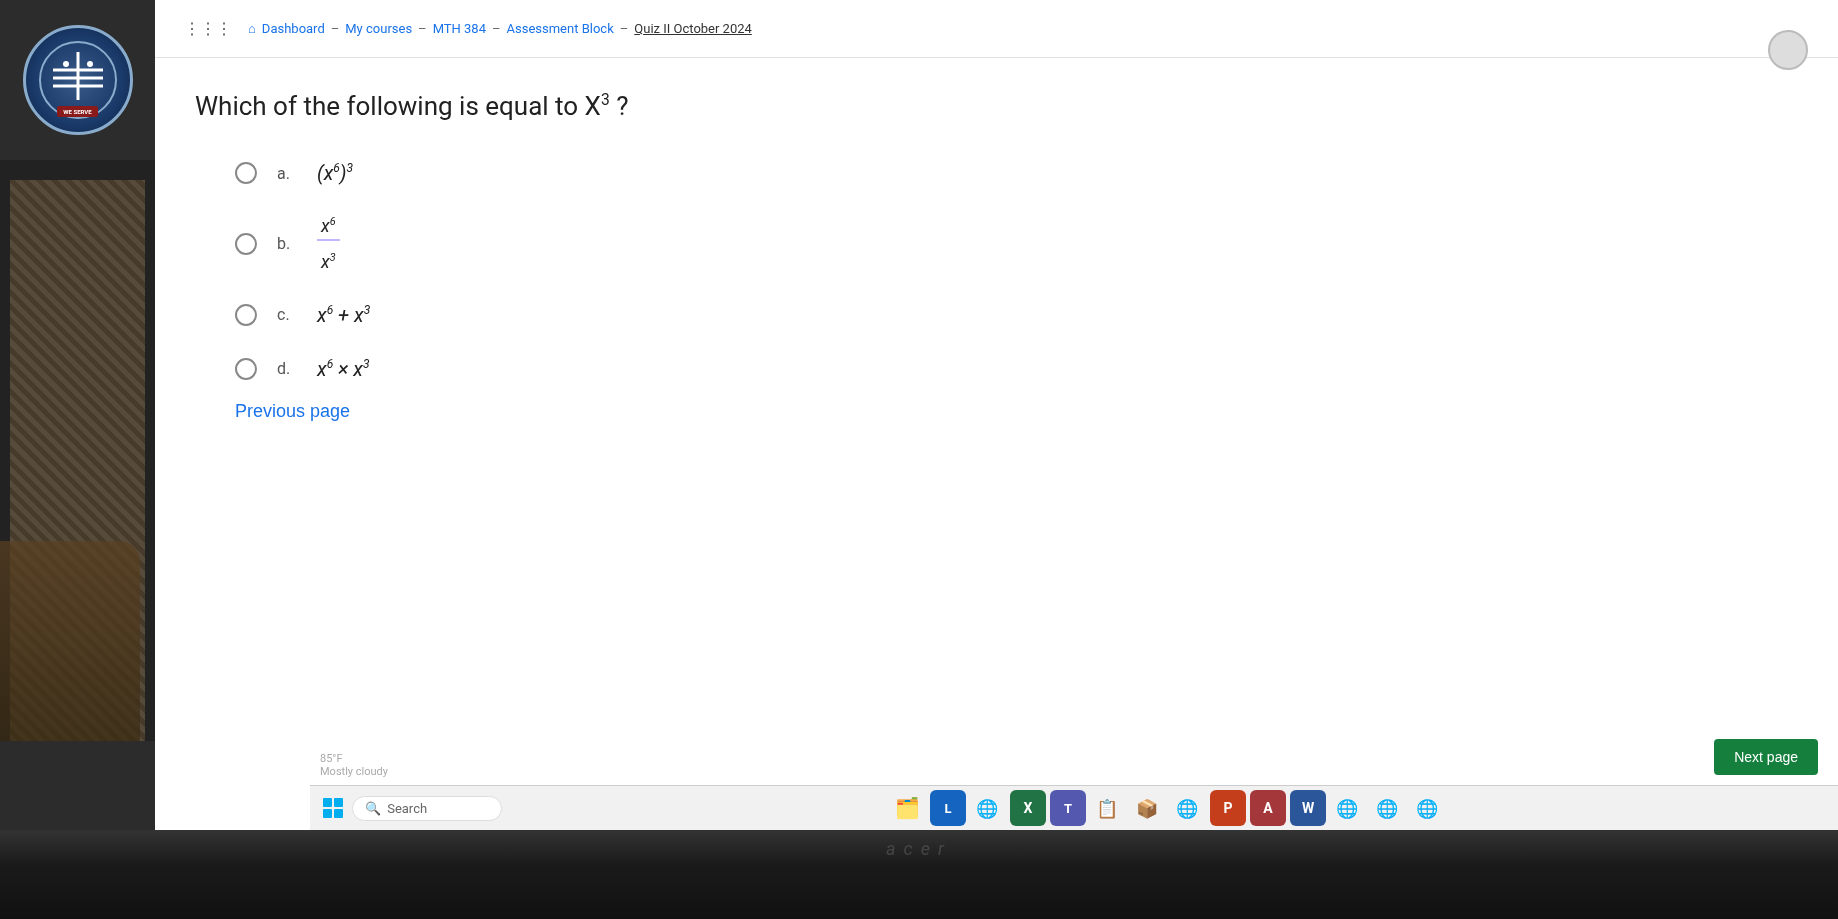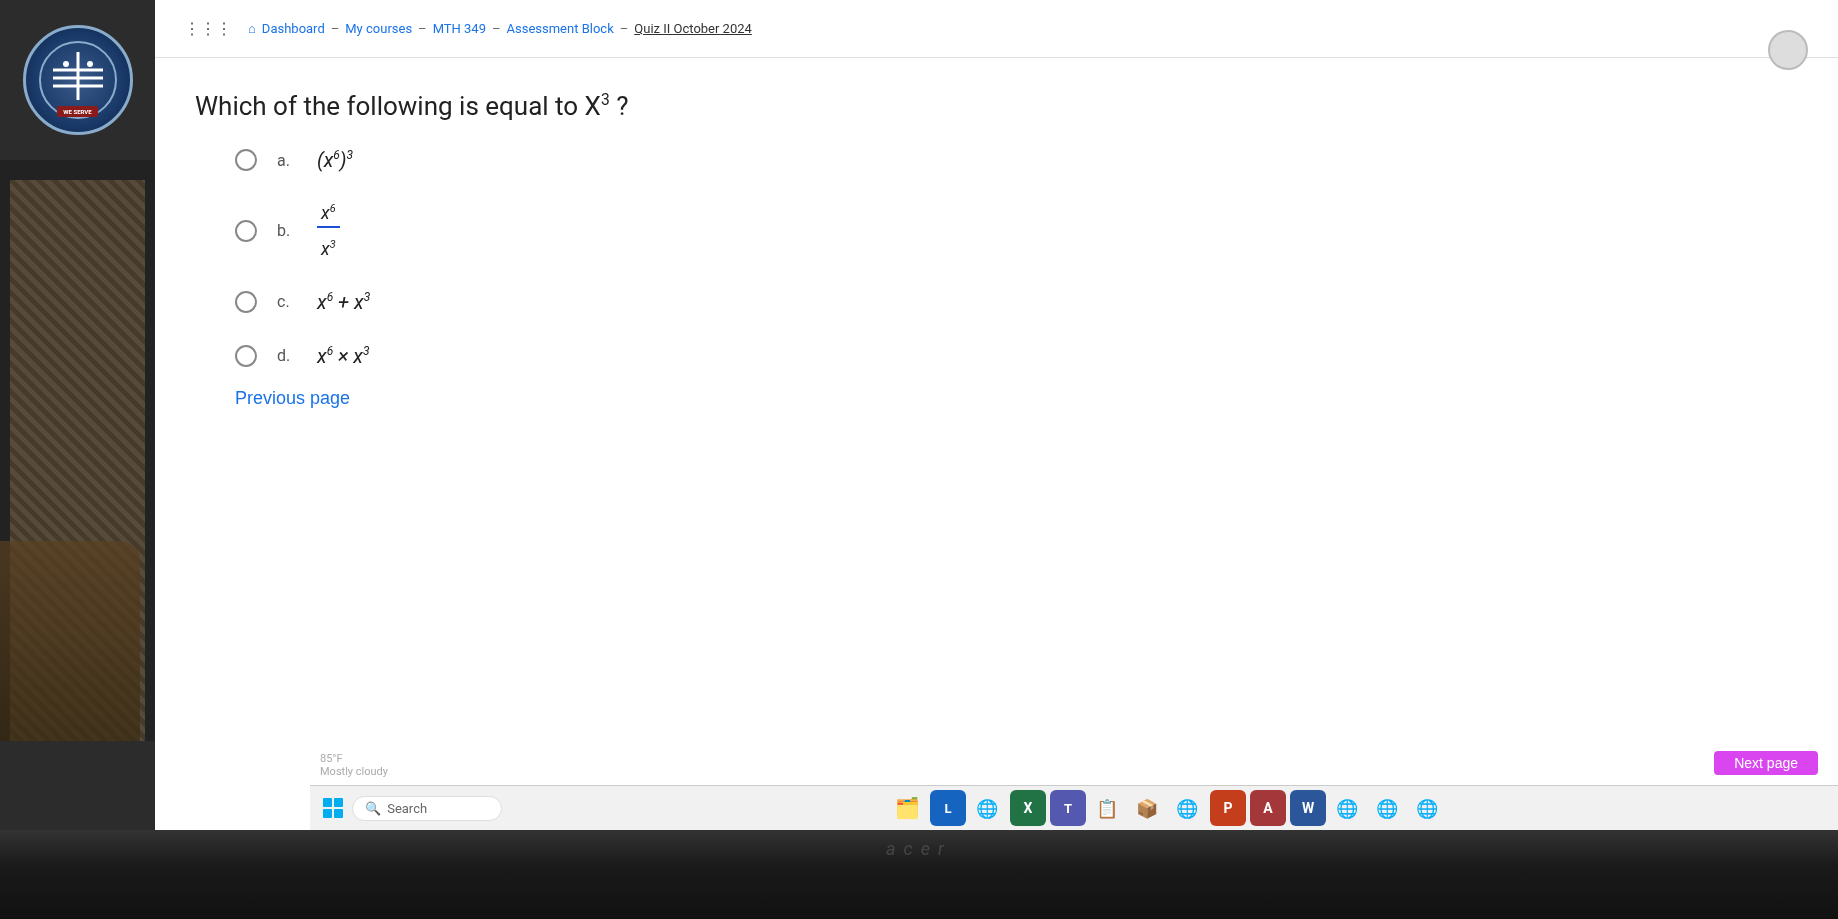--- a/index.html
+++ b/index.html
@@ -159,21 +159,21 @@
     
     .quiz-content {
       padding: 30px 40px;
       flex: 1;
       overflow-y: auto;
     }
 
     .question-text {
       font-size: 26px;
       color: #222;
-      margin-bottom: 24px;
+      margin-bottom: 37px;
       font-weight: 400;
       line-height: 1.4;
     }
 
     sup {
       font-size: 0.6em;
     }
 
     
     .options-list {
@@ -216,21 +216,21 @@
     .fraction {
       display: inline-flex;
       flex-direction: column;
       align-items: center;
       vertical-align: middle;
       font-size: 18px;
       font-style: italic;
     }
 
     .fraction .numerator {
-      border-bottom: 2px solid #1d4ed8;
+      border-bottom: 2px solid #c4b5fd;
       padding: 0 4px 2px;
       line-height: 1.2;
       text-align: right;
     }
 
     .fraction .denominator {
       padding: 2px 4px 0;
       line-height: 1.2;
       margin-top: 8px;
     }
@@ -320,24 +320,24 @@
       border-radius: 6px;
       cursor: pointer;
       font-size: 16px;
     }
 
     
     .next-page-btn {
       position: absolute;
       bottom: 55px;
       right: 20px;
-      background: #d946ef;
+      background: #15803d;
       color: #fff;
       border: none;
-      padding: 4px 20px;
+      padding: 10px 20px;
       border-radius: 4px;
       font-size: 14px;
       cursor: pointer;
       font-weight: 500;
     }
 
     
     .weather-widget {
       position: absolute;
       bottom: 48px;
@@ -480,21 +480,21 @@
 
     <div class="header">
       <span class="menu-icon">⋮⋮⋮</span>
 
       <nav class="breadcrumb">
         <span class="breadcrumb-item">⌂</span>
         <span class="breadcrumb-item">Dashboard</span>
         <span class="breadcrumb-separator">–</span>
         <span class="breadcrumb-item">My courses</span>
         <span class="breadcrumb-separator">–</span>
-        <span class="breadcrumb-item">MTH 349</span>
+        <span class="breadcrumb-item">MTH 384</span>
         <span class="breadcrumb-separator">–</span>
         <span class="breadcrumb-item">Assessment Block</span>
         <span class="breadcrumb-separator">–</span>
         <span class="breadcrumb-current">Quiz II October 2024</span>
       </nav>
 
       <div class="camera-indicator"></div>
     </div>
 
     <div class="quiz-content">

